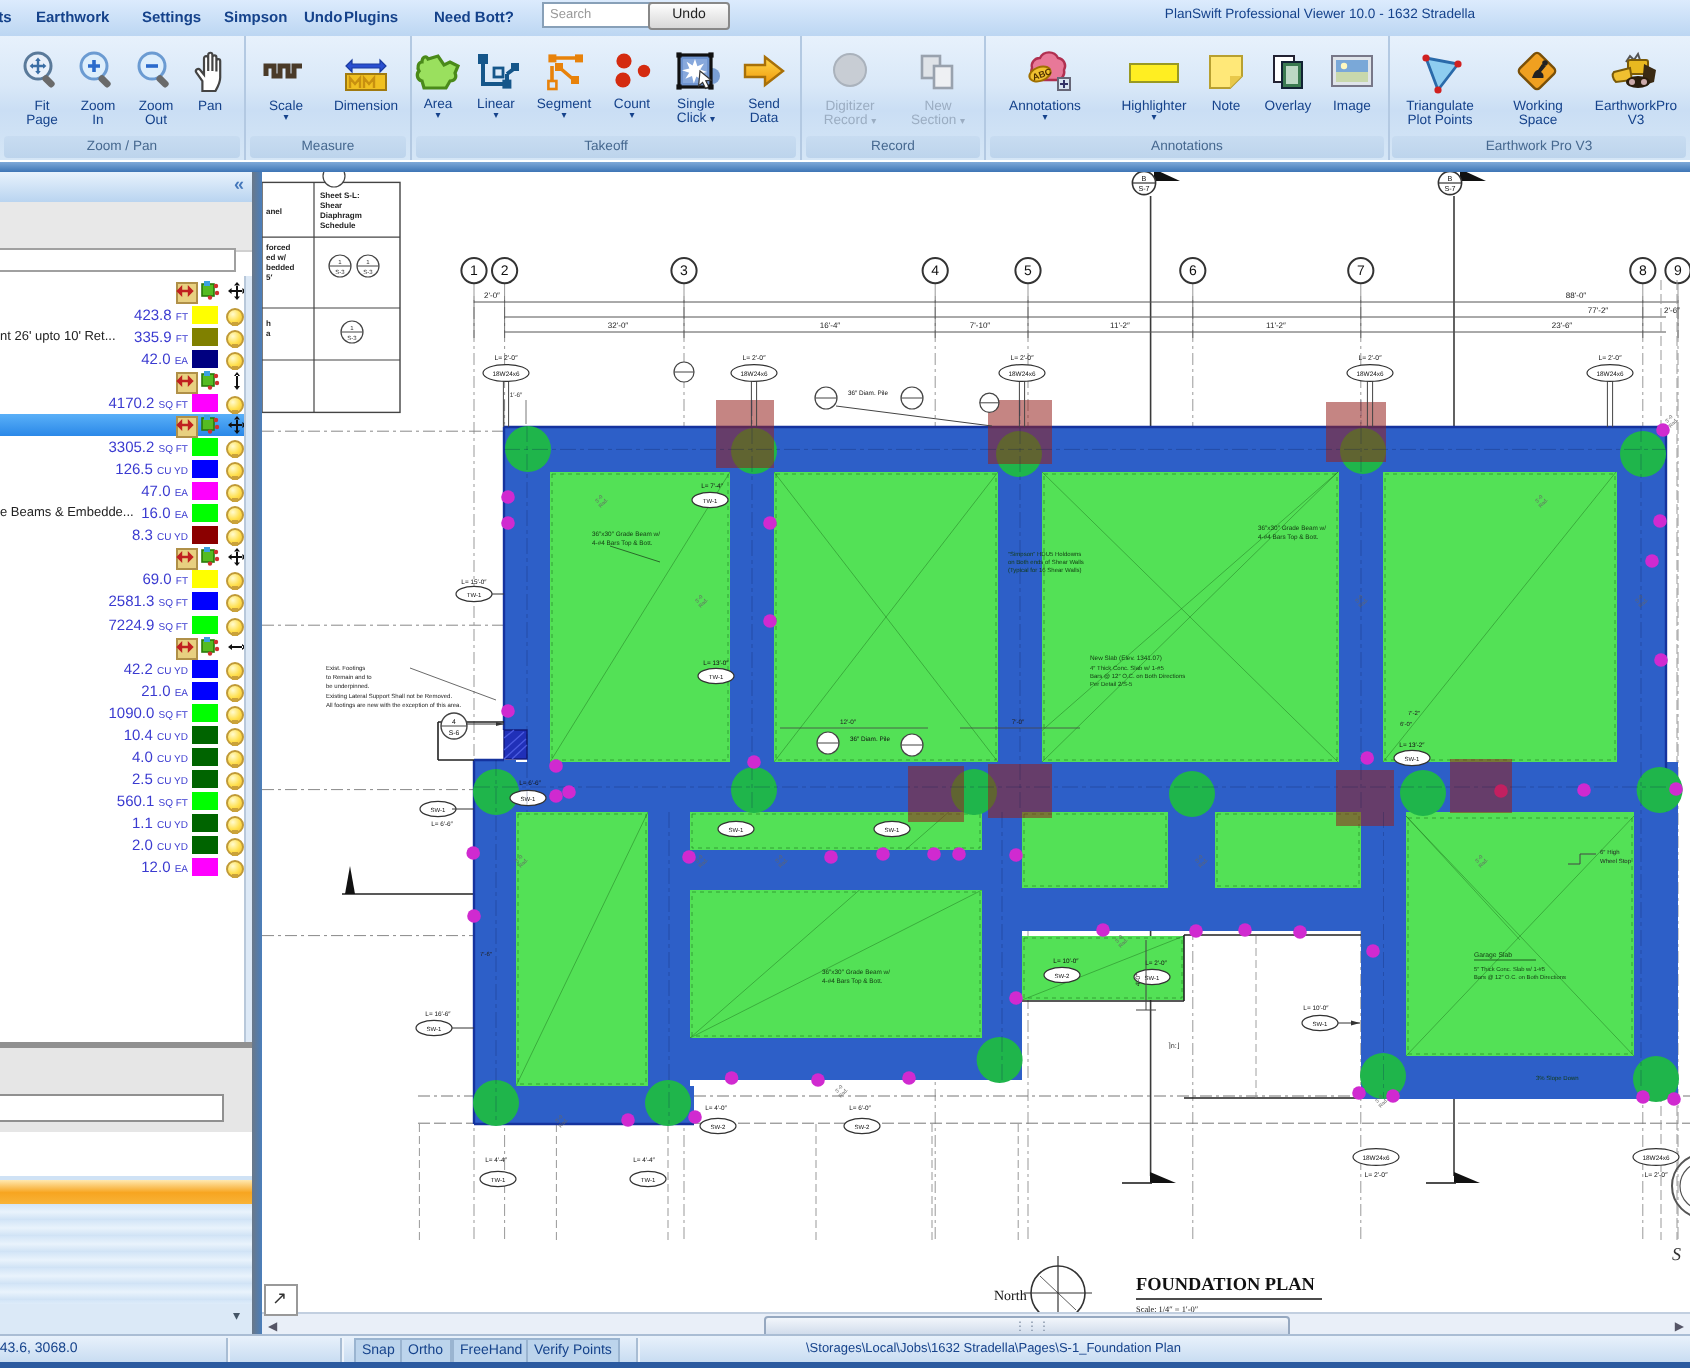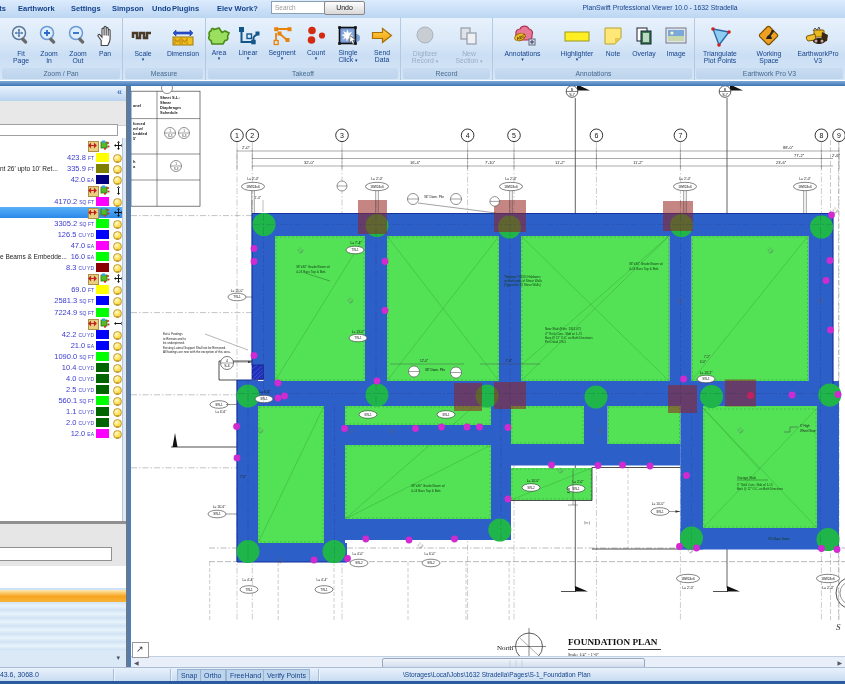--- a/index.html
+++ b/index.html
@@ -78,21 +78,21 @@
 </head>
 <body>
 
 <div id="menubar" class="abs">
   <span class="mi" style="left:-5px">sts</span>
   <span class="mi" style="left:18px">Earthwork</span>
   <span class="mi" style="left:71px">Settings</span>
   <span class="mi" style="left:112px">Simpson</span>
   <span class="mi" style="left:152px">Undo</span>
   <span class="mi" style="left:172px">Plugins</span>
-  <span class="mi" style="left:217px">Elev Work?</span>
+  <span class="mi" style="left:217px">Need Bott?</span>
   <div id="search" class="abs">Search</div>
   <div id="undo" class="abs">Undo</div>
   <div id="title" class="abs">PlanSwift Professional Viewer 10.0 - 1632 Stradella</div>
 </div>
 
 <div id="ribbon" class="abs">
 
   <div class="grp" style="left:0;width:122px">
     <div class="btn" style="left:6px;width:30px">
       <svg class="ic" width="22" height="22" viewBox="0 0 22 22">

